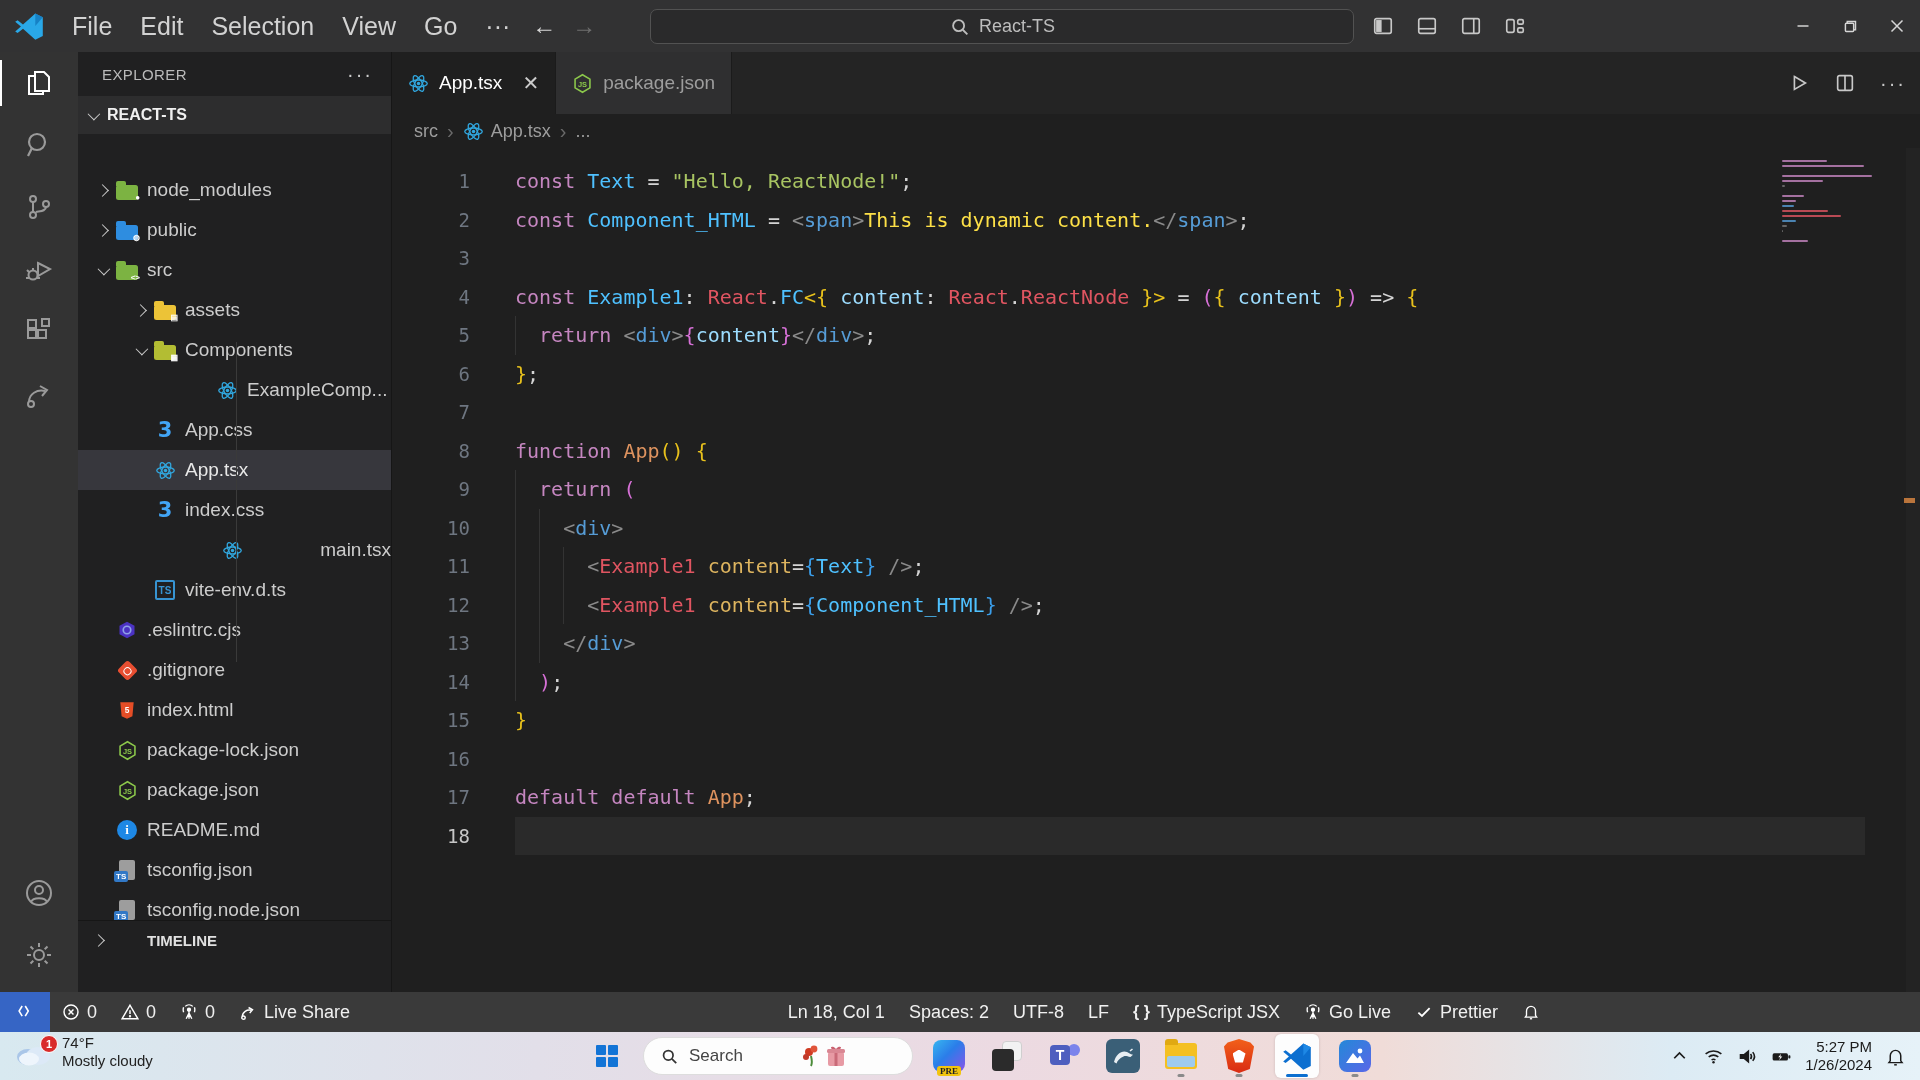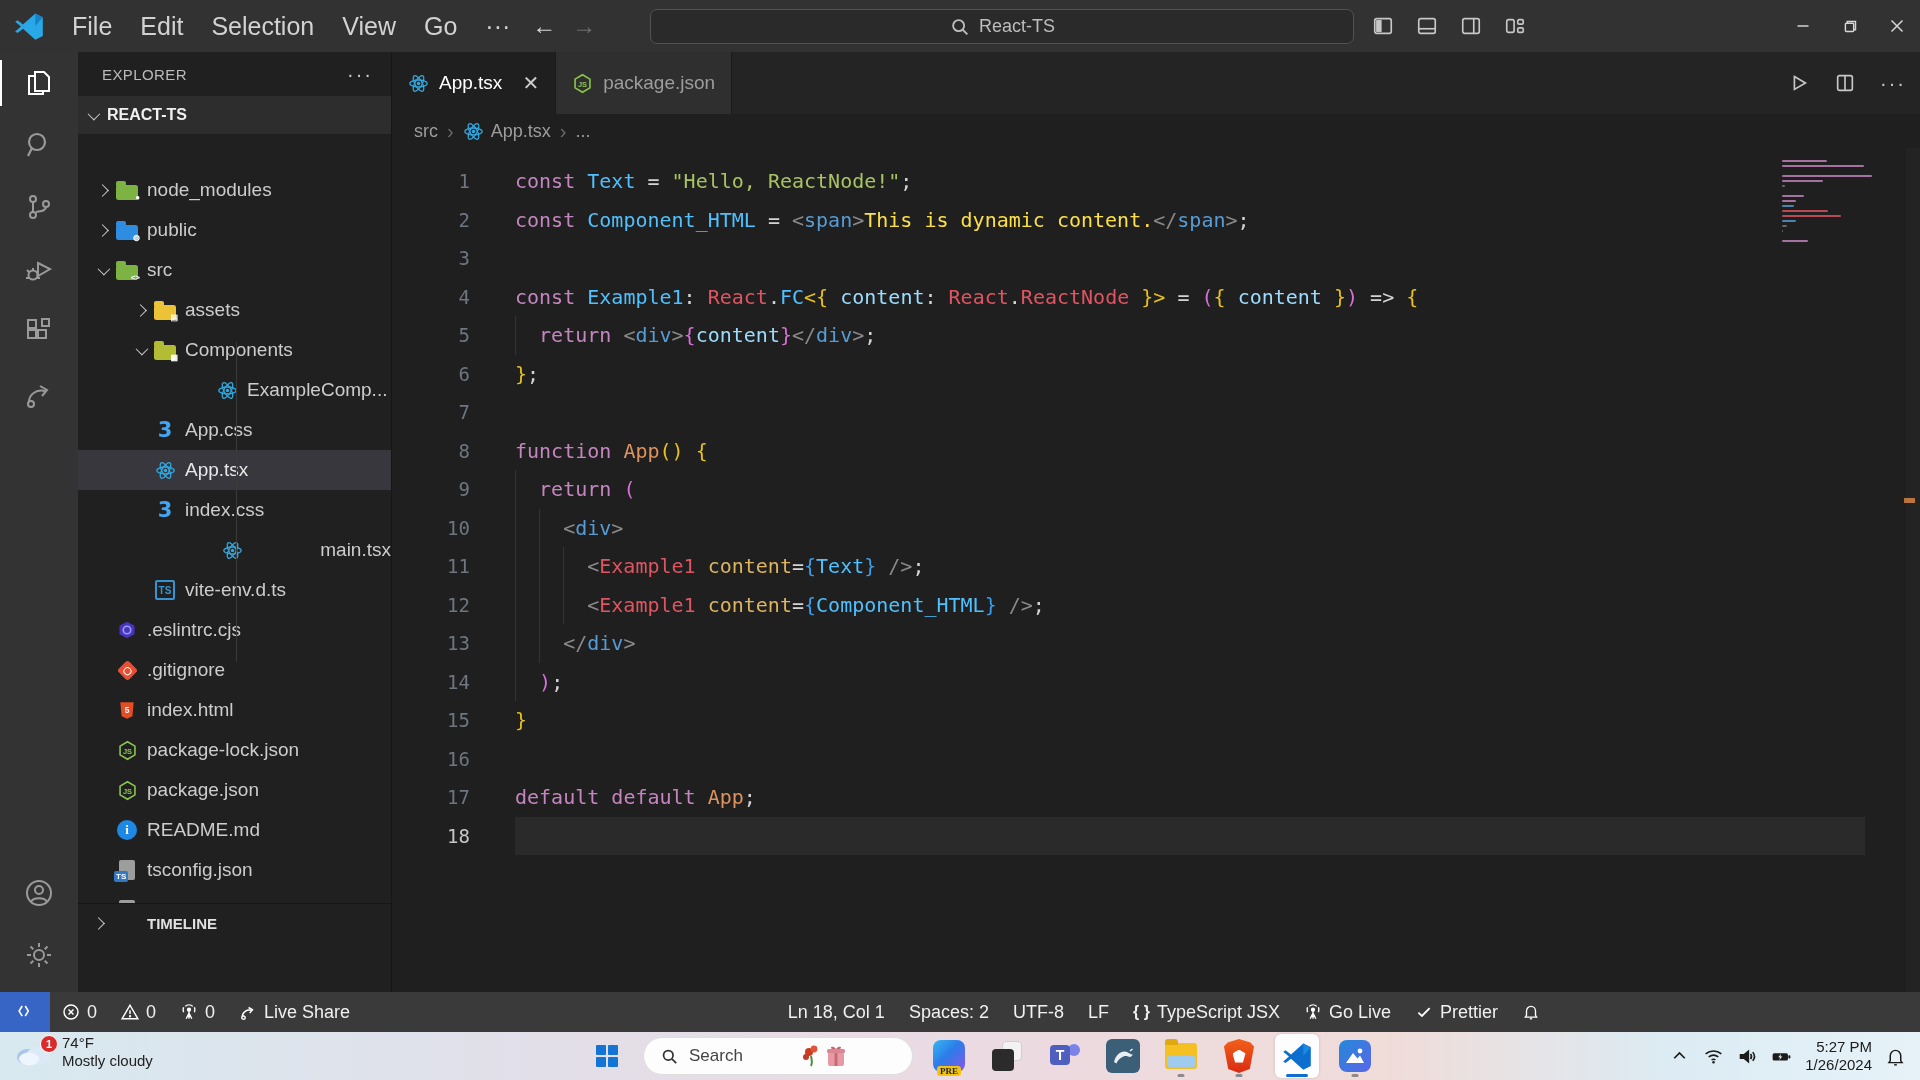--- a/index.html
+++ b/index.html
@@ -419,21 +419,21 @@
         </div>
         <div class="tree-row" style="padding-left: 20px;">
           <span style="width: 9px; flex: 0 0 auto;"></span>
           <span class="tree-icon">
             <span class="filedoc"></span>
           </span>
           <span>tsconfig.node.json</span>
         </div>
       </div>
     <div class="guideline" style="left:158px;top:290px;height:320px;"></div>
-    <div class="side-section" style="bottom:49px;gap:44px;">
+    <div class="side-section" style="bottom:32px;gap:44px;">
       <span class="chev right"></span>
       <span>TIMELINE</span>
     </div>
     <div class="side-section" style="bottom:0px;border-top:none;height:40px;background:#202021;"></div>
   </div>
 
   <div id="editor">
     <div id="tabbar">
       <div id="tabs-holder" style="display:flex;">
           <div class="tab active">

